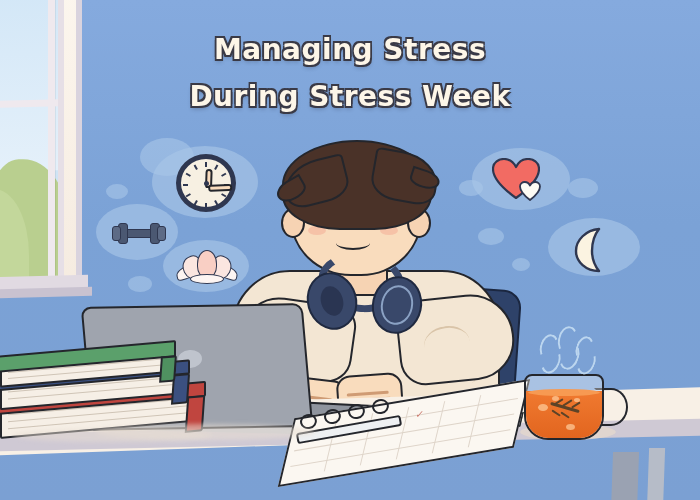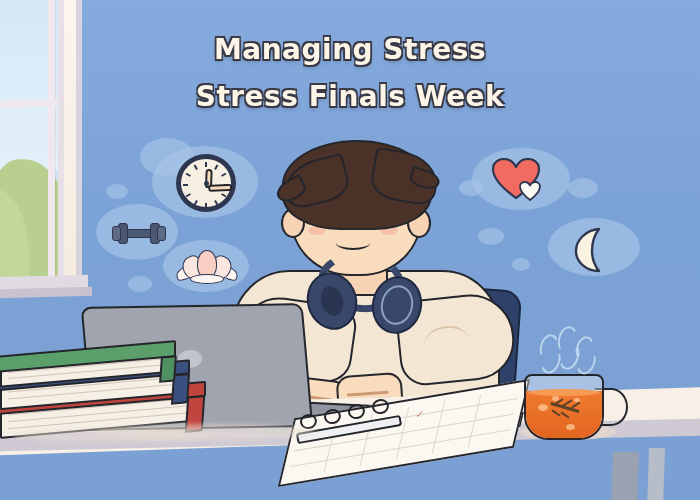--- a/index.html
+++ b/index.html
@@ -142,21 +142,21 @@
     <div class="mullion-v" style="left:48px;top:-8px;height:292px;"></div>
     <div class="mullion-h" style="top:100px;width:76px;left:-6px;transform:skewY(-1.5deg);"></div>
     <div class="sash" style="left:58px;top:-8px;width:16px;height:300px;background:#e6dfe6;transform:skewY(-1.2deg);"></div>
     <div class="glare" style="left:64px;top:-8px;width:12px;height:298px;transform:skewY(-1.2deg);"></div>
     <div class="sash" style="left:-6px;top:276px;width:94px;height:16px;background:#e1dae2;transform:skewY(-1.5deg);border-radius:0 0 4px 0;"></div>
     <div class="sash" style="left:-6px;top:288px;width:98px;height:9px;background:#c9c2d0;transform:skewY(-1.5deg);"></div>
   </div>
 
   <div class="title">
     <span>Managing Stress</span>
-    <span>Stress Finals Week</span>
+    <span>During Stress Week</span>
   </div>
 
   <div class="bubble" style="left:152px;top:146px;width:106px;height:72px;"></div>
   <div class="bubble soft" style="left:140px;top:138px;width:54px;height:38px;"></div>
   <div class="bubble" style="left:96px;top:204px;width:82px;height:56px;"></div>
   <div class="bubble" style="left:163px;top:240px;width:86px;height:52px;"></div>
   <div class="bubble" style="left:472px;top:148px;width:98px;height:62px;"></div>
   <div class="bubble" style="left:548px;top:218px;width:92px;height:58px;"></div>
   <div class="bubble soft" style="left:106px;top:184px;width:22px;height:15px;"></div>
   <div class="bubble soft" style="left:128px;top:276px;width:24px;height:16px;"></div>

